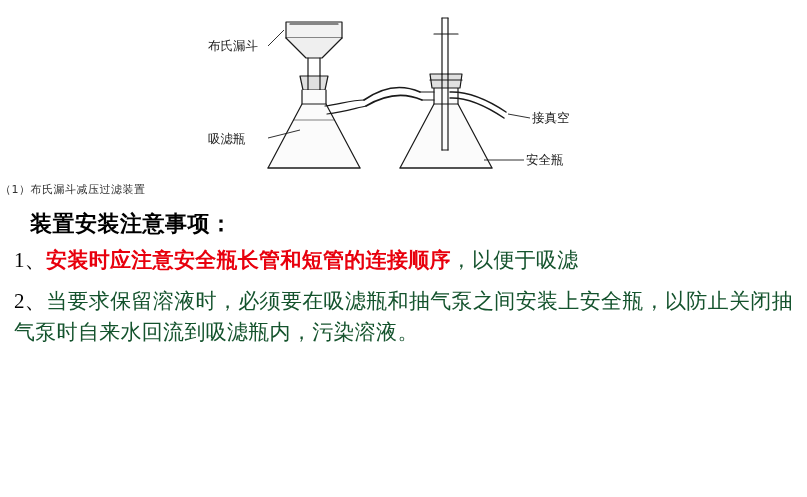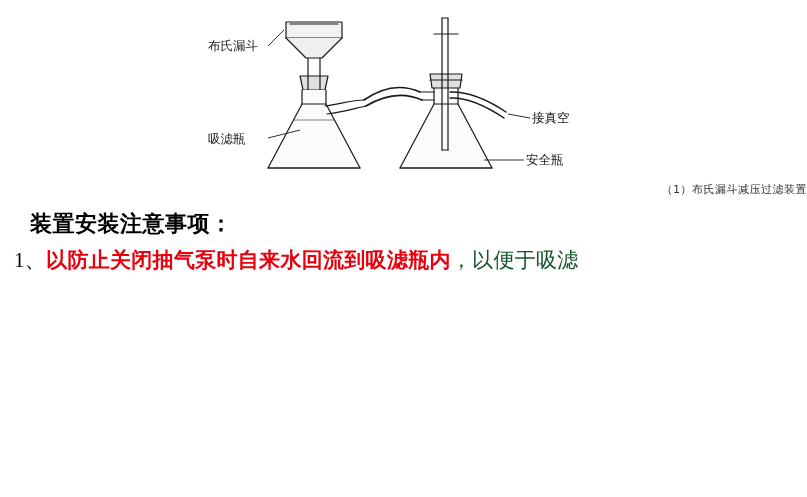--- a/index.html
+++ b/index.html
@@ -28,21 +28,21 @@
   }
   .figure-svg {
     display: block;
     margin: 0 auto;
   }
   .fig-caption {
     position: absolute;
     left: 0;
     right: 0;
     top: 182px;
-    text-align: right;
+    text-align: left;
     font-size: 11px;
     color: #333333;
     font-family: "DejaVu Sans", sans-serif;
     letter-spacing: 0.5px;
   }
 
   
   .text-body {
     padding: 4px 14px 0 14px;
   }
@@ -147,19 +147,22 @@
     </svg>
 
     <div class="fig-caption">（1）布氏漏斗减压过滤装置</div>
   </div>
 
   <div class="text-body">
 
     <p class="heading">装置安装注意事项：</p>
 
     <p class="para">
-      <span class="num">1、</span><span class="red-bold">以防止关闭抽气泵时自来水回流到吸滤瓶内</span><span class="tail">，以便于吸滤</span>
+      <span class="num">1、</span><span class="red-bold">安装时应注意安全瓶长管和短管的连接顺序</span><span class="tail">，以便于吸滤</span>
     </p>
 
+    <p class="para">
+      <span class="num">2、</span><span class="tail">当要求保留溶液时，必须要在吸滤瓶和抽气泵之间安装上安全瓶，以防止关闭抽气泵时自来水回流到吸滤瓶内，污染溶液。</span>
+    </p>
 
 
   </div>
 </div>
 
 </body></html>

